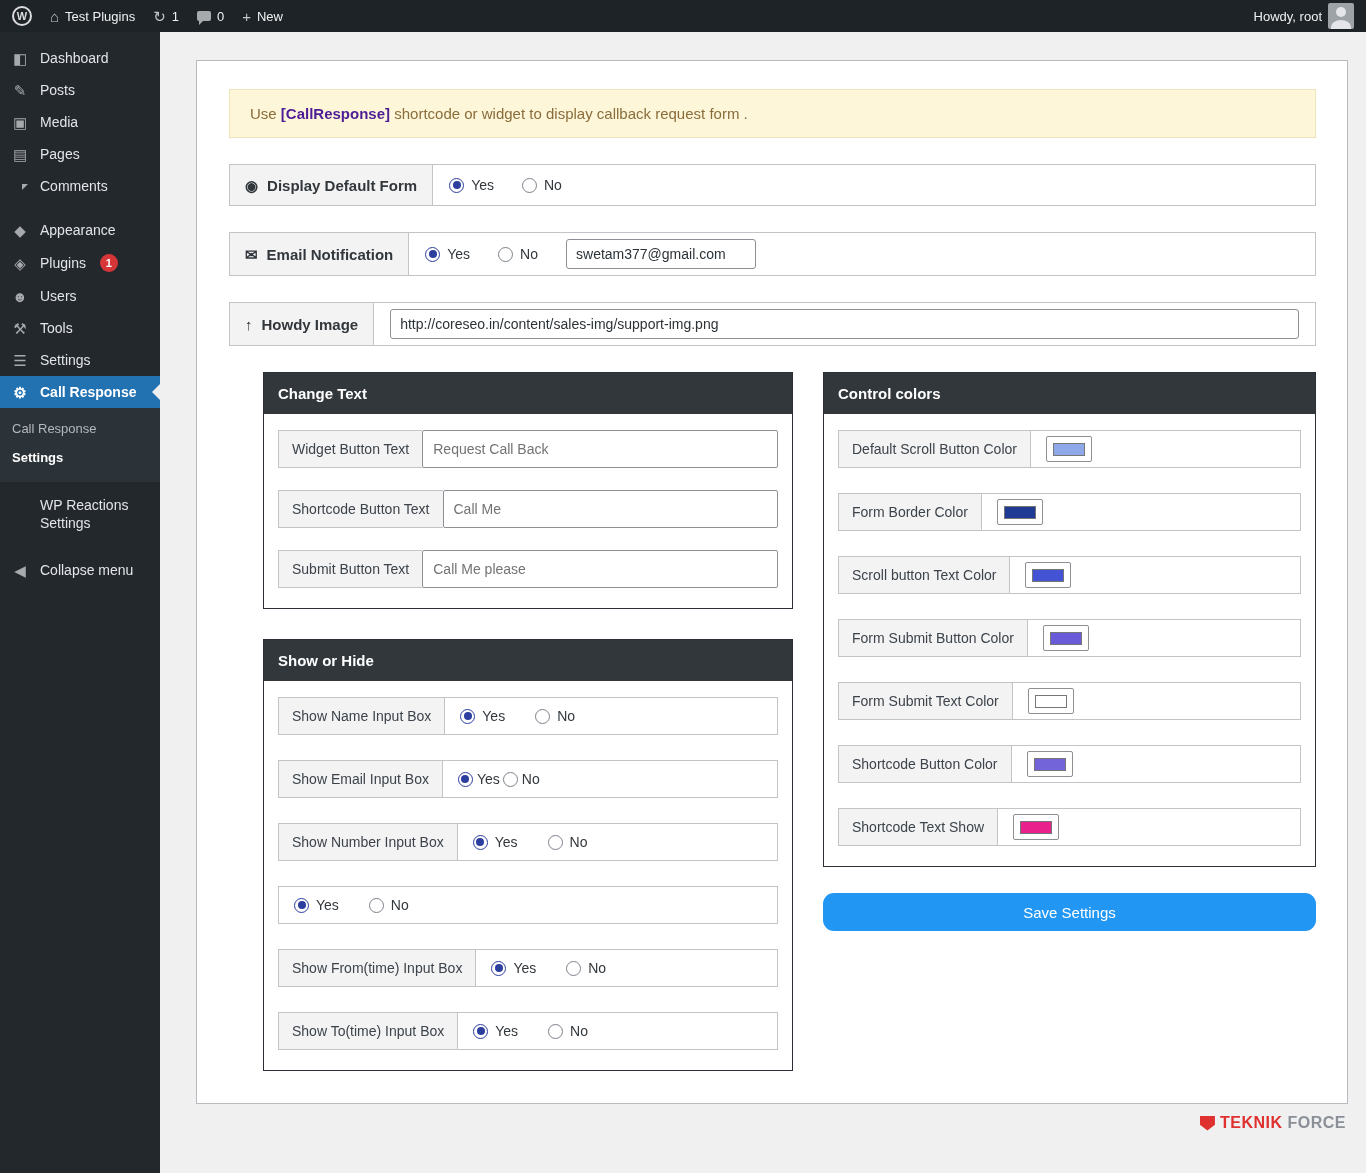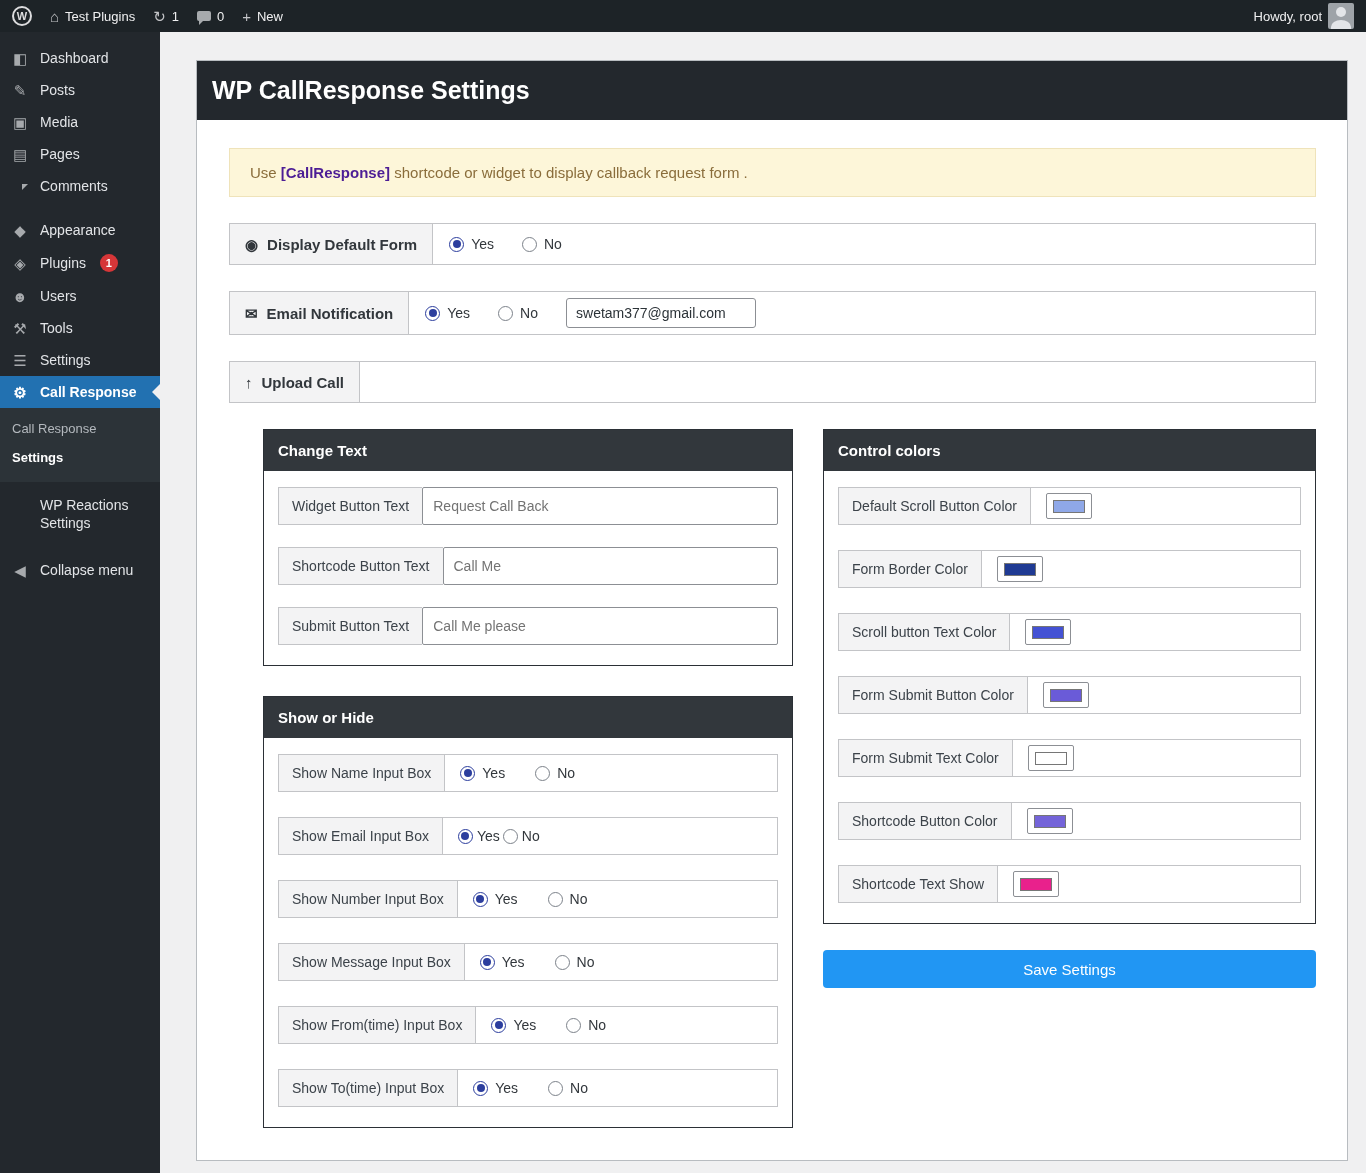--- a/index.html
+++ b/index.html
@@ -182,23 +182,20 @@
       <span class="m-label wrap">WP Reactions Settings</span>
     </div>
     <div class="m-item" style="margin-top:14px;">
       <span class="m-icon">◀</span>
       <span class="m-label">Collapse menu</span>
     </div>
   </aside>
 
   <main class="content">
     <div class="card">
-      <div class="card-header">
-        <h1 class="card-title">WP CallResponse Settings</h1>
-      </div>
       <div class="card-body">
 
         <div class="notice">
           <span>Use </span><b>[CallResponse]</b><span> shortcode or widget to display callback request form .</span>
         </div>
 
         <div class="setting-row">
           <div class="s-label">
             <span class="s-icon">◉</span>
             <span>Display Default Form</span>
@@ -229,21 +226,24 @@
               <span class="radio"></span>
               <span>No</span>
             </label>
             <input class="txt email-input" value="swetam377@gmail.com" style="">
           </div>
         </div>
 
         <div class="setting-row">
           <div class="s-label">
             <span class="s-icon" style="font-weight:bold;">↑</span>
-            <span>Upload Call</span>
+            <span>Howdy Image</span>
+          </div>
+          <div class="s-content">
+            <input class="txt url-input" value="http://coreseo.in/content/sales-img/support-img.png" style="">
           </div>
         </div>
 
         <div class="cols">
 
           <div class="col-left">
 
             <div class="panel">
               <div class="panel-header">Change Text</div>
               <div class="panel-body">
@@ -302,21 +302,20 @@
                       <span>Yes</span>
                     </label>
                     <label class="ropt">
                       <span class="radio"></span>
                       <span>No</span>
                     </label>
                   </div>
                 </div>
 
                 <div class="frame-row">
-                  <div class="p-label">Show Message Input Box</div>
                   <div class="fr-content">
                     <label class="ropt">
                       <span class="radio checked"></span>
                       <span>Yes</span>
                     </label>
                     <label class="ropt">
                       <span class="radio"></span>
                       <span>No</span>
                     </label>
                   </div>
@@ -418,21 +417,21 @@
                   <div class="fr-content">
                     <button class="swatch-box">
                       <span class="swatch" style="background-color: rgb(233, 33, 140);"></span>
                     </button>
                   </div>
                 </div>
 
               </div>
             </div>
 
-            <button class="save-btn" style="background-color: rgb(33, 150, 243);">Save Settings</button>
+            <button class="save-btn" style="background-color: rgb(33, 150, 243); border-radius: 11px;">Save Settings</button>
           </div>
         </div>
 
       </div>
     </div>
 
     <div class="branding">
       <span class="tf-icon"></span>
       <span class="tf-red">TEKNIK</span>
         <span class="tf-gray">FORCE</span>

